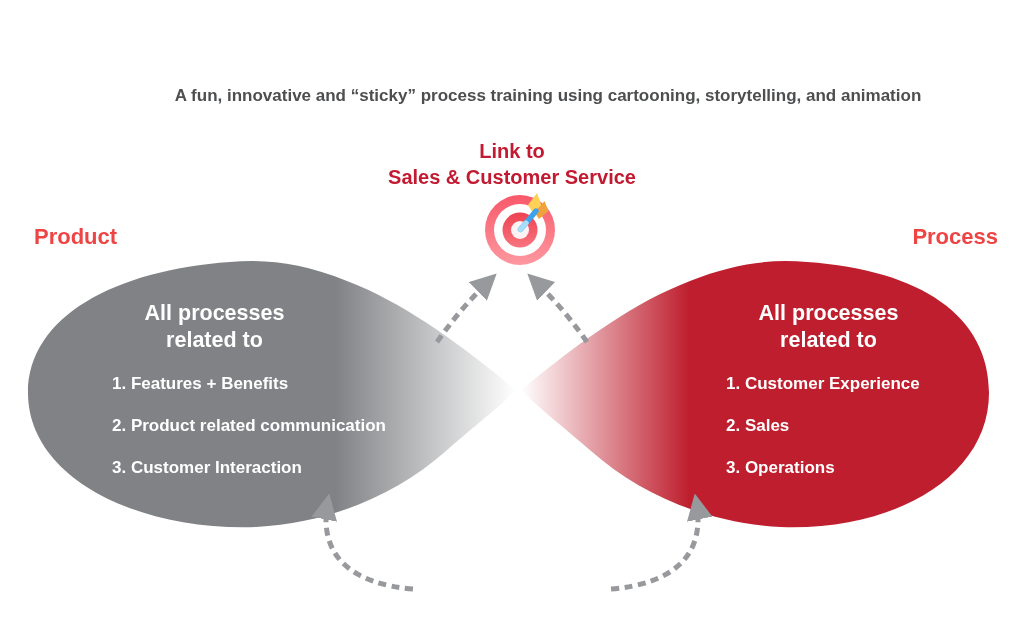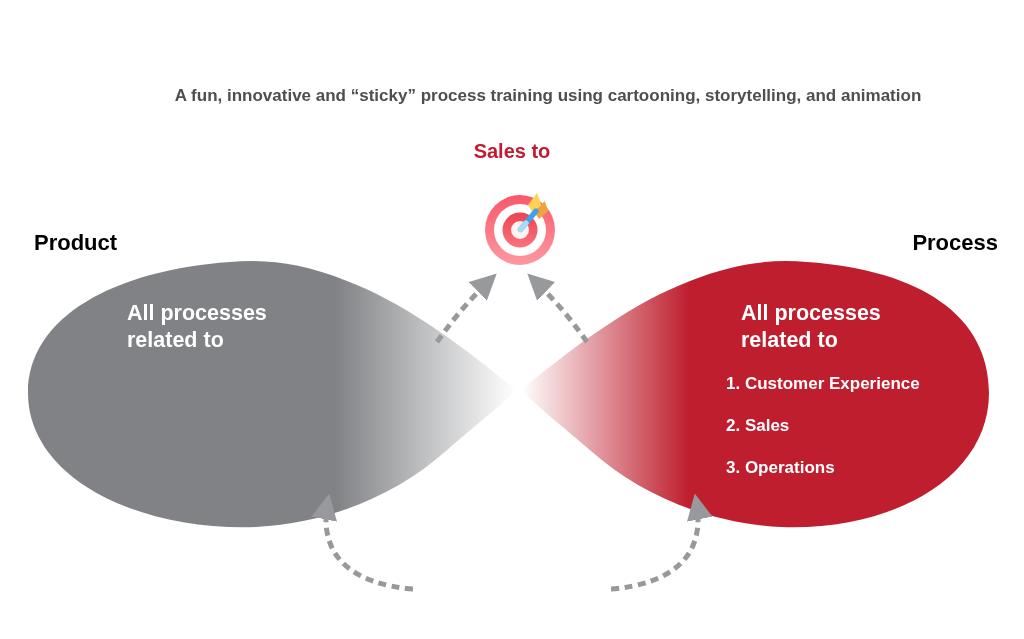--- a/index.html
+++ b/index.html
@@ -18,51 +18,53 @@
     text-align:center;font-size:17px;font-weight:700;color:#4d4e50;padding-left:36px;
   }
   .link-callout{
     position:absolute;top:138px;left:0;width:100%;
     text-align:center;font-size:20px;font-weight:800;color:#c31a31;
     line-height:26px;
   }
   .main-art{position:absolute;left:0;top:0;width:1024px;height:639px;}
   .target{position:absolute;left:480px;top:188px;width:80px;height:80px;}
   .side-label{
-    position:absolute;top:230px;font-size:22px;font-weight:800;color:#000000;
+    position:absolute;top:224px;font-size:22px;font-weight:800;color:#ef4444;
   }
   .side-label.left{left:34px;}
   .side-label.right{right:26px;}
   .blob-content{position:absolute;top:300px;width:330px;color:#ffffff;}
   .blob-content.left-content{left:112px;}
   .blob-content.right-content{left:726px;}
   .blob-heading{
     margin-left:15px;width:175px;font-size:21.5px;font-weight:800;
     line-height:27px;
+    text-align:center;
   }
   .blob-list{
     list-style:none;margin:20px 0 0 0;padding:0;
     font-size:17px;font-weight:700;
   }
   .blob-list li{margin:0 0 22px 0;}
   .methodology{
     position:absolute;top:570px;left:0;width:100%;
     text-align:center;font-size:27px;font-weight:800;color:#55565a;
     letter-spacing:.3px;
   }
 </style>
 </head>
 <body>
 
 <div class="canvas">
 
   <p class="subtitle">A fun, innovative and “sticky” process training using cartooning, storytelling, and animation</p>
 
   <div class="link-callout">
-    <div>Sales to</div>
+    <div>Link to</div>
+    <div>Sales &amp; Customer Service</div>
   </div>
 
   <svg class="main-art" viewBox="0 0 1024 639" xmlns="http://www.w3.org/2000/svg" aria-hidden="true">
     <defs>
       <linearGradient id="gradLeft" x1="0" y1="0" x2="1" y2="0">
         <stop offset="0" stop-color="#808285"></stop>
         <stop offset="0.63" stop-color="#808285"></stop>
         <stop offset="1" stop-color="#ffffff"></stop>
       </linearGradient>
       <linearGradient id="gradRight" x1="0" y1="0" x2="1" y2="0">
@@ -118,20 +120,25 @@
     <polygon points="55,25 64.5,13 68.5,23 59,31" fill="#f0a33c"></polygon>
     <path d="M 40.5 41.5 L 56 23" stroke="#3fa1ec" stroke-width="5.4" stroke-linecap="round" fill="none"></path>
     <path d="M 40.5 41.5 L 46 35" stroke="#a7ddf8" stroke-width="5.4" stroke-linecap="round" fill="none"></path>
   </svg>
 
   <div class="side-label left">Product</div>
   <div class="side-label right">Process</div>
 
   <div class="blob-content left-content">
     <div class="blob-heading">All processes related to</div>
+    <ul class="blob-list">
+      <li>1. Features + Benefits</li>
+      <li>2. Product related communication</li>
+      <li>3. Customer Interaction</li>
+    </ul>
   </div>
 
   <div class="blob-content right-content">
     <div class="blob-heading">All processes related to</div>
     <ul class="blob-list">
       <li>1. Customer Experience</li>
       <li>2. Sales</li>
       <li>3. Operations</li>
     </ul>
   </div>

